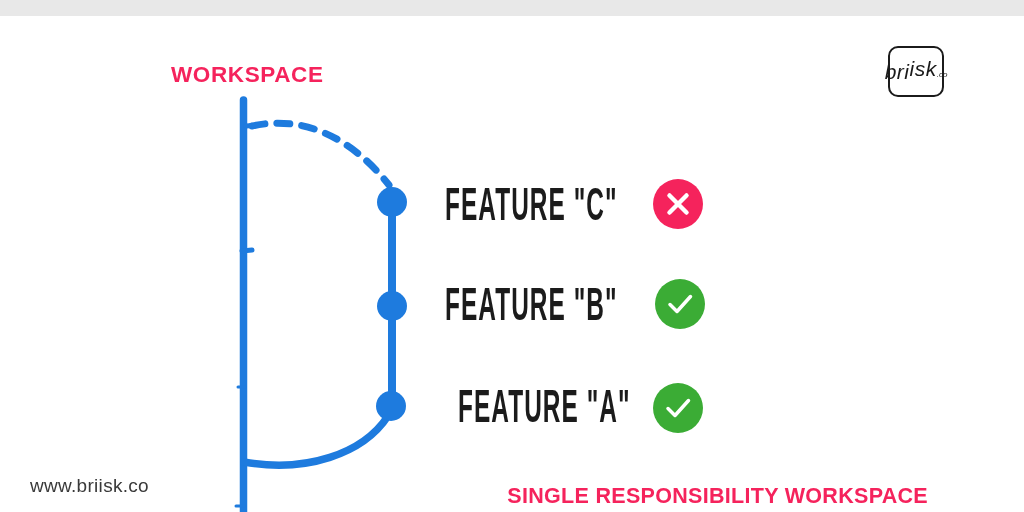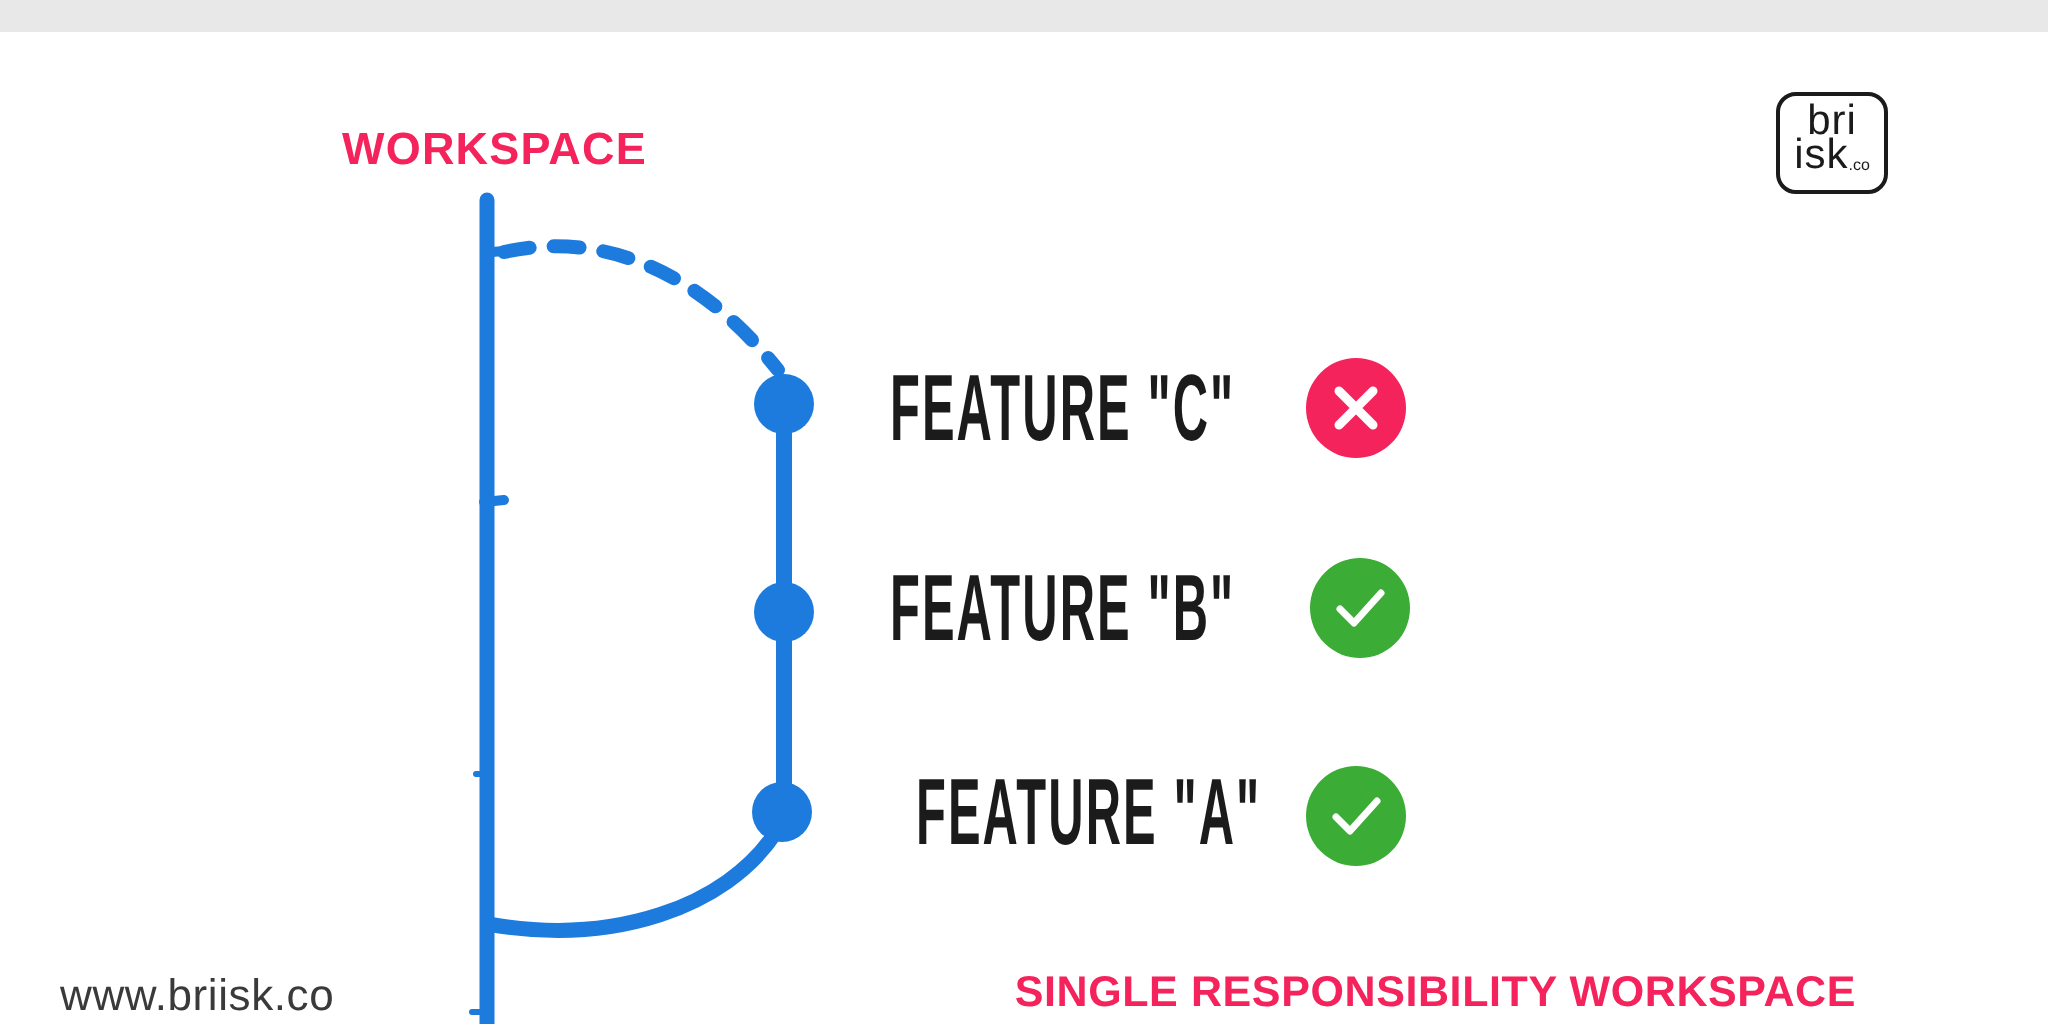--- a/index.html
+++ b/index.html
@@ -27,27 +27,28 @@
   }
 
   .logo {
     position: absolute;
     left: 888px; top: 30px;
     width: 56px; height: 51px;
     border: 2.5px solid var(--ink);
     border-radius: 10px;
     box-sizing: border-box;
     display: flex;
-    flex-direction: column;
+    flex-direction: row;
     align-items: center;
     justify-content: center;
     color: var(--ink);
     font-size: 21px;
     line-height: 17px;
     letter-spacing: 0.5px;
+    font-style: italic;
   }
   .logo .suffix { font-size: 8px; letter-spacing: 0; vertical-align: -1px; }
 
   .feature-label {
     position: absolute;
     height: 42px;
     line-height: 42px;
     font-size: 47px;
     font-weight: 700;
     color: var(--ink);
@@ -60,22 +61,22 @@
   .label-b { left: 445px; top: 267px; }
   .label-a { left: 458px; top: 369px; }
 
   .status-icon { position: absolute; width: 50px; height: 50px; }
   .icon-c { left: 653px; top: 163px; }
   .icon-b { left: 655px; top: 263px; }
   .icon-a { left: 653px; top: 367px; }
 
   .website {
     position: absolute;
-    left: 30px; top: 469px;
-    font-size: 22px;
+    left: 30px; top: 459px;
+    font-size: 19px;
     color: var(--gray);
     letter-spacing: 0.3px;
   }
   .footer-caption {
     position: absolute;
     right: 96px; top: 468px;
     font-size: 21.5px;
     font-weight: 700;
     letter-spacing: 0.3px;
     color: var(--pink);

